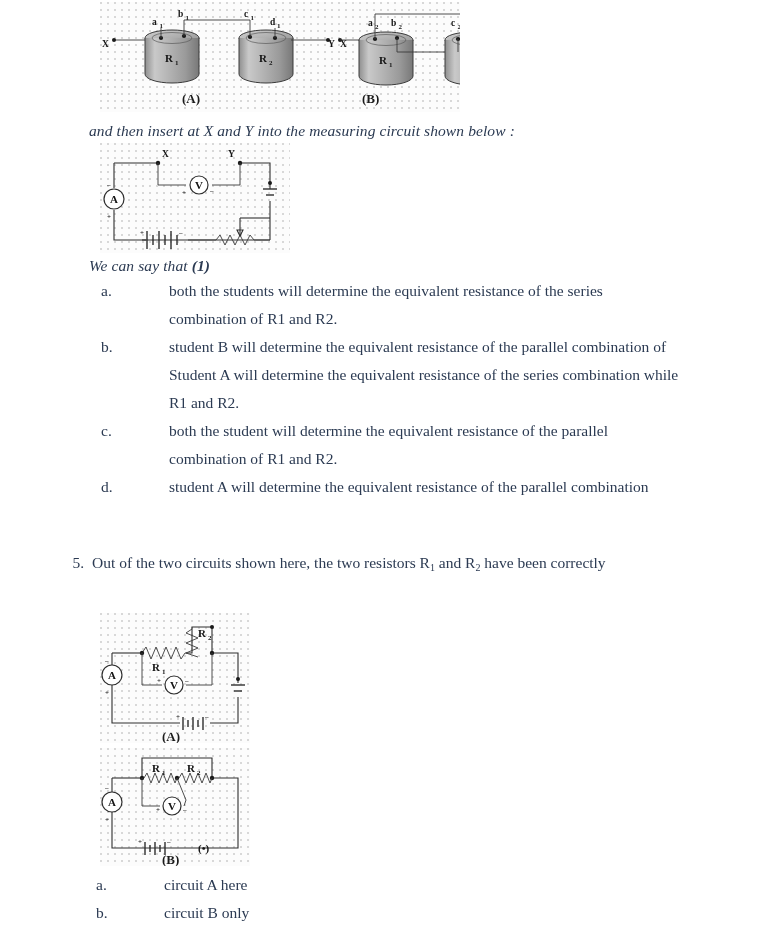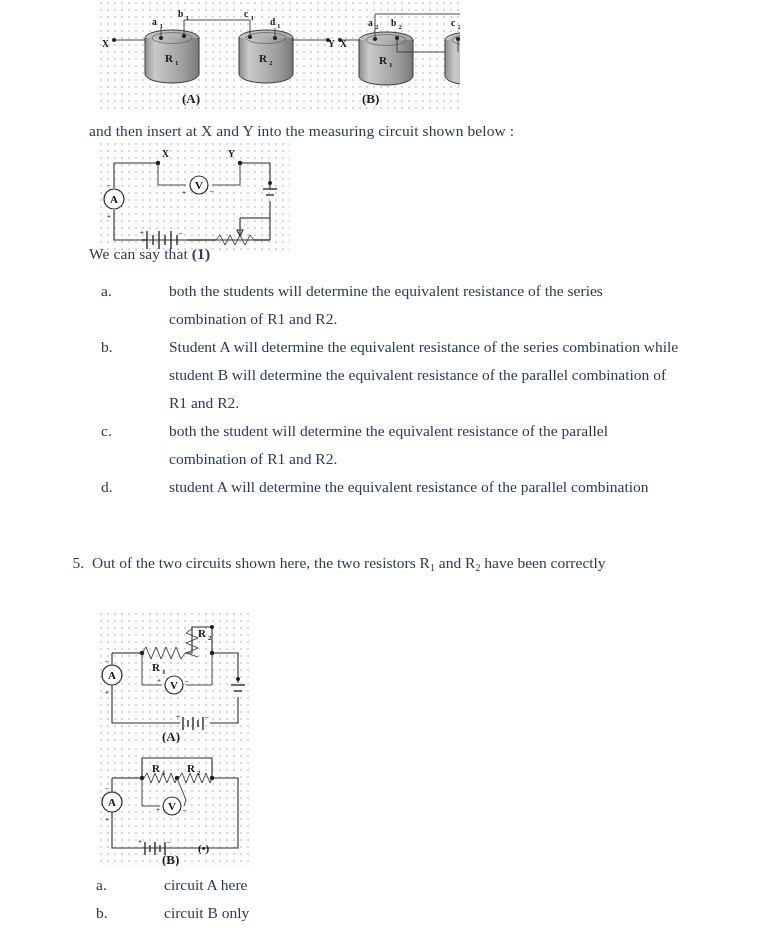--- a/index.html
+++ b/index.html
@@ -22,20 +22,21 @@
     height: 930px;
   }
 
   
   .para {
     position: absolute;
     font-size: 15.5px;
     line-height: 28px;
     color: #2b3a52;
     letter-spacing: .1px;
+    font-style: italic;
   }
   b { font-weight: bold; }
   sub { font-size: 10px; vertical-align: -0.25em; }
 
   
   .opt {
     position: absolute;
     display: flex;
     font-size: 15.5px;
     line-height: 28px;
@@ -258,37 +259,37 @@
       </g>
 
       <g>
         <line x1="163" y1="46" x2="177" y2="46" stroke="#2e2e2e" stroke-width="1.4"></line>
         <line x1="166" y1="52" x2="174" y2="52" stroke="#2e2e2e" stroke-width="1.4"></line>
         <circle class="node" cx="170" cy="40" r="2"></circle>
       </g>
     </svg>
   </div>
 
-  <div class="para" style="left:89px; top:240px;">
+  <div class="para" style="left:89px; top:252px;">
     <span>We can say that </span><b>(1)</b>
   </div>
 
   <div class="opt" style="left:101px; top:277px; width:660px;">
     <div class="opt-marker">a.</div>
     <div class="opt-text">
       <div>both the students will determine the equivalent resistance of the series</div>
       <div>combination of R1 and R2.</div>
     </div>
   </div>
 
   <div class="opt" style="left:101px; top:333px; width:660px;">
     <div class="opt-marker">b.</div>
     <div class="opt-text">
+      <div>student B will determine the equivalent resistance of the parallel combination of</div>
       <div>Student A will determine the equivalent resistance of the series combination while</div>
-      <div>student B will determine the equivalent resistance of the parallel combination of</div>
       <div>R1 and R2.</div>
     </div>
   </div>
 
   <div class="opt" style="left:101px; top:417px; width:660px;">
     <div class="opt-marker">c.</div>
     <div class="opt-text">
       <div>both the student will determine the equivalent resistance of the parallel</div>
       <div>combination of R1 and R2.</div>
     </div>

